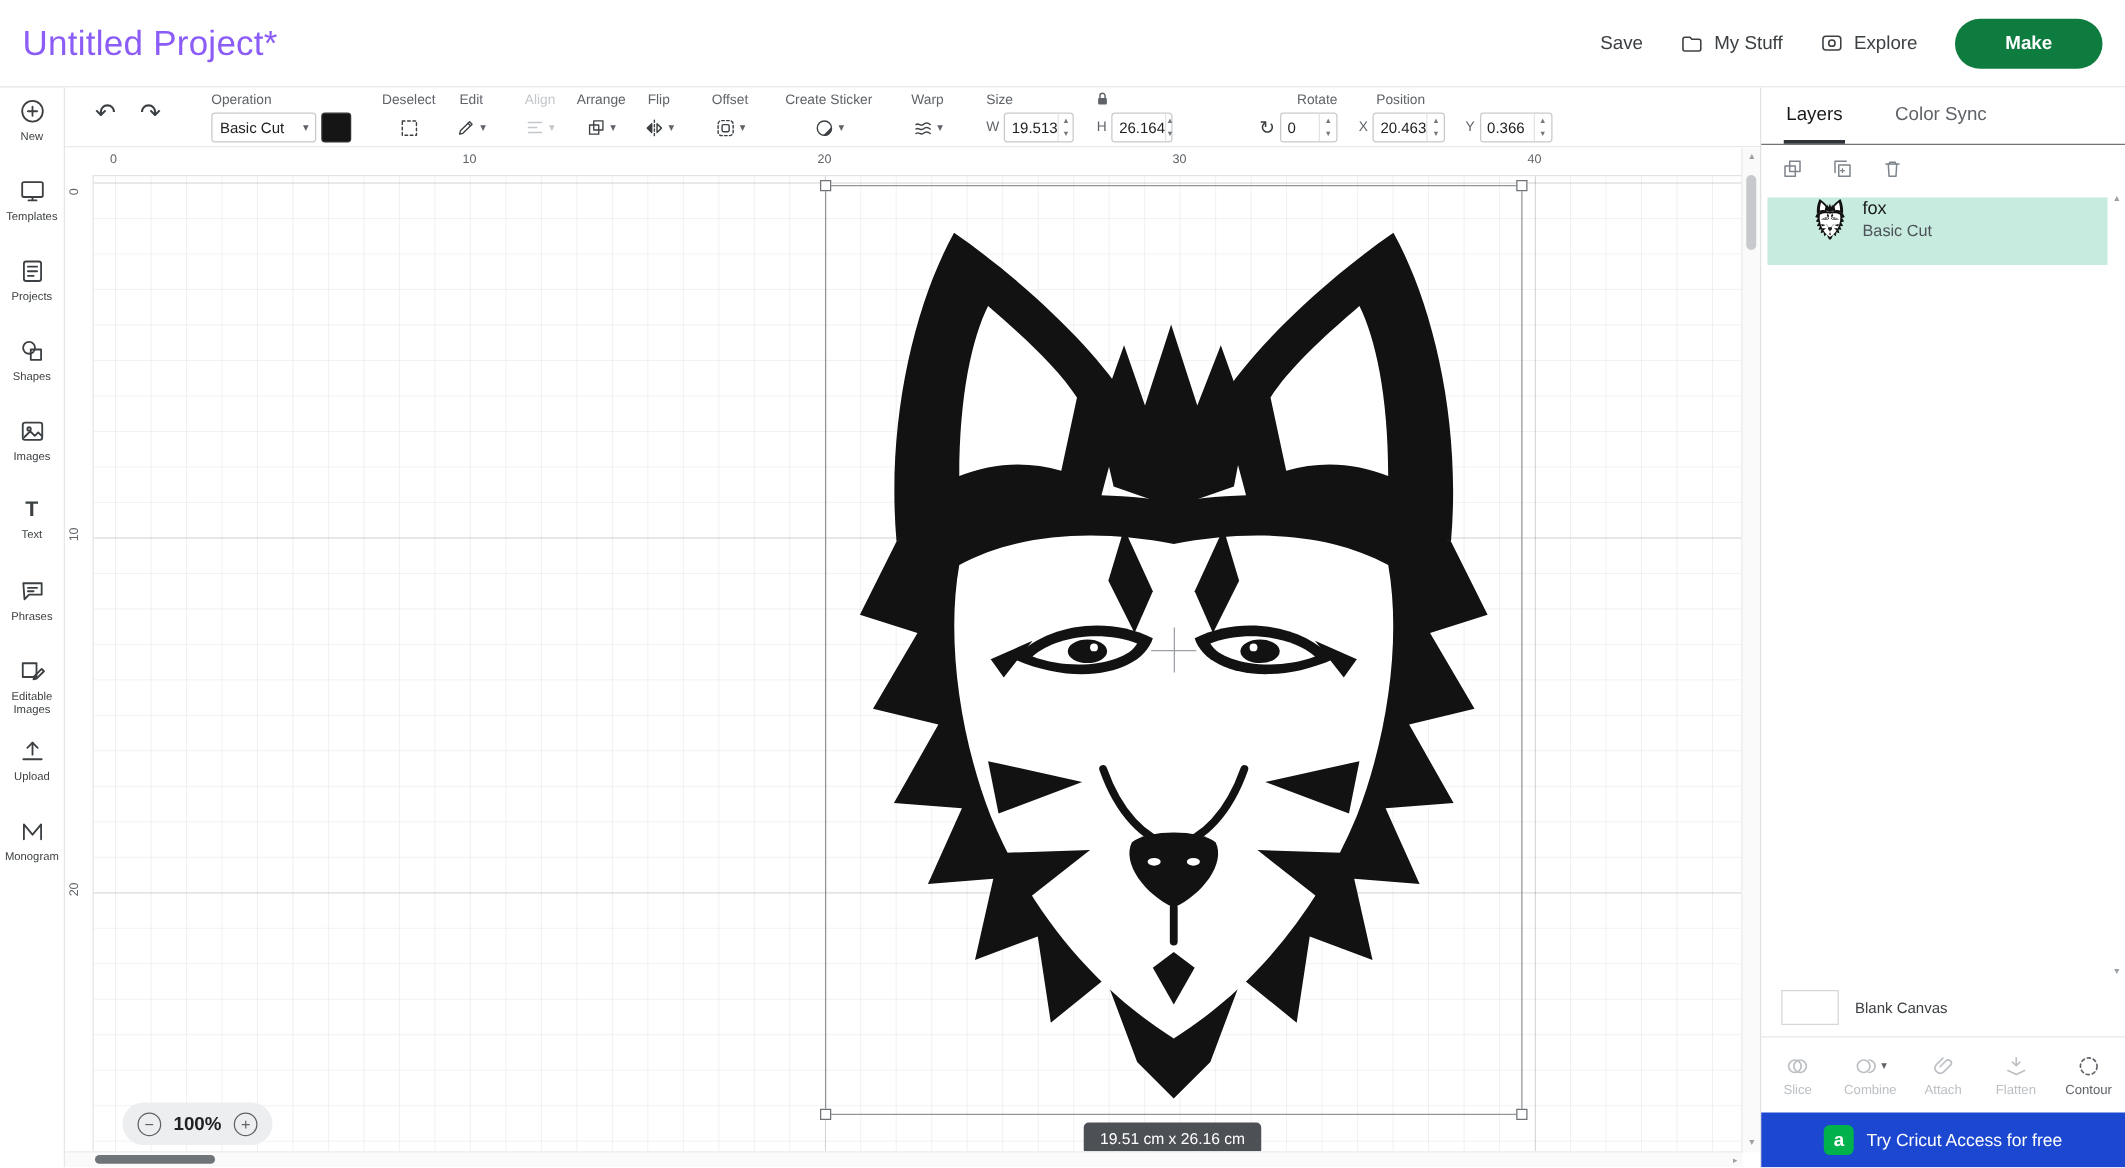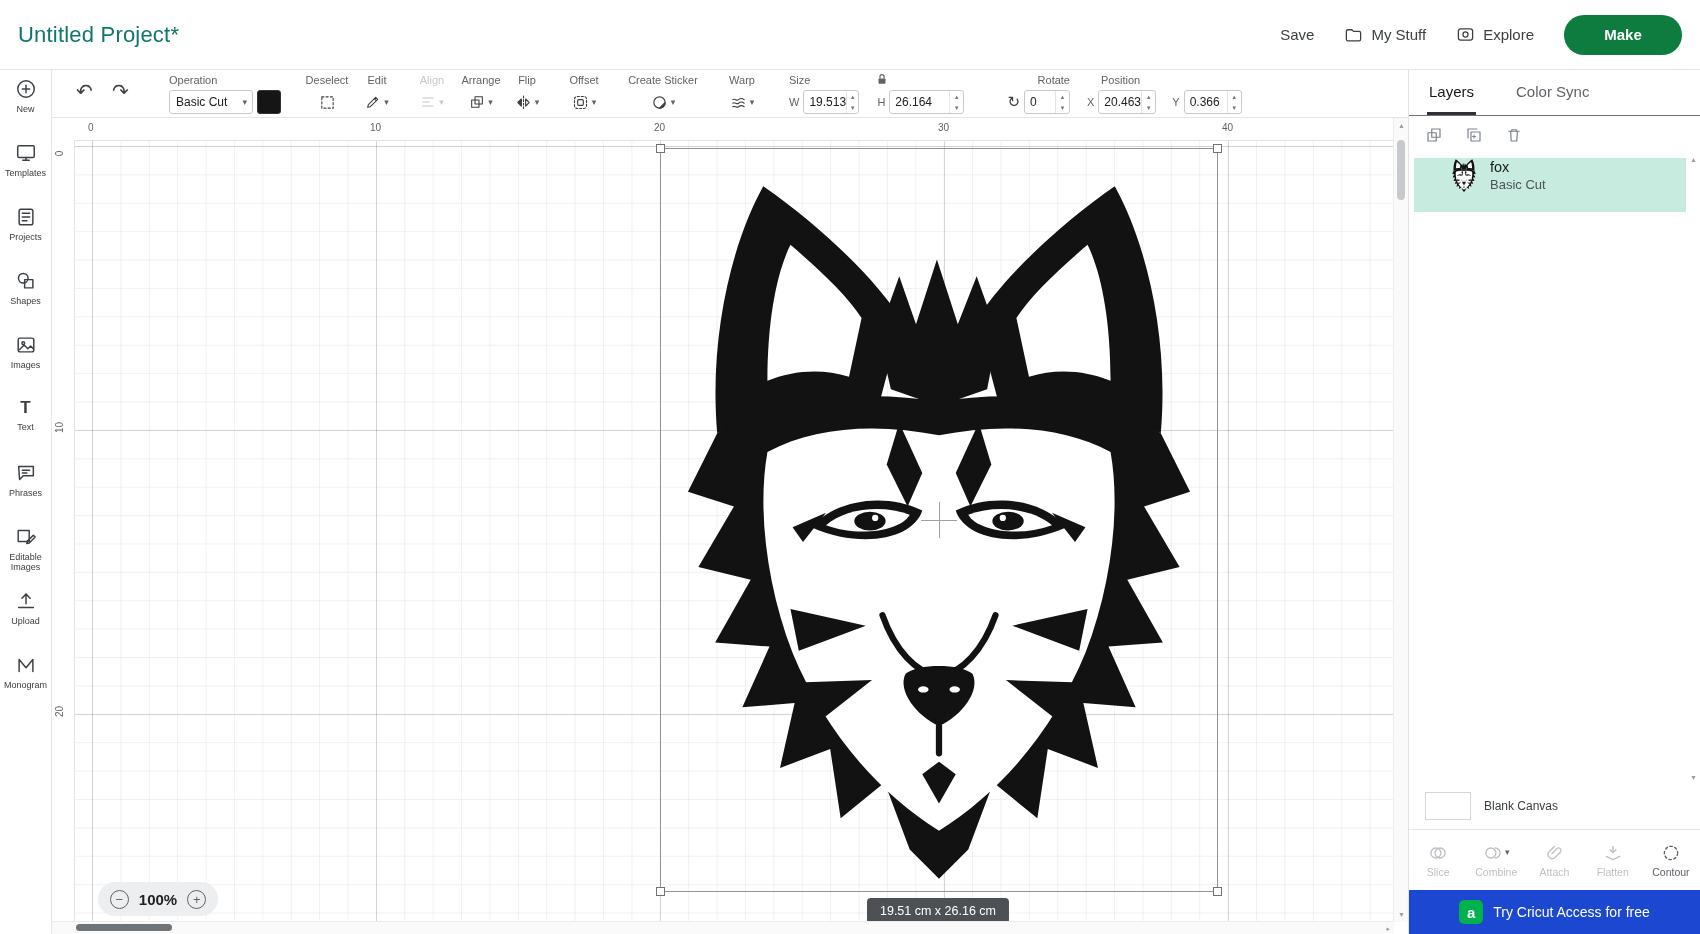--- a/index.html
+++ b/index.html
@@ -3,21 +3,21 @@
 <meta charset="utf-8">
 <style>
   html,body{margin:0;padding:0;background:#fff;}
   .app{width:1700px;height:934px;position:relative;overflow:hidden;background:#fff;
        font-family:"Liberation Sans",sans-serif;color:#3c4043;}
   svg{display:block}
   .ic{stroke:currentColor;fill:none;stroke-width:1.6;stroke-linecap:round;stroke-linejoin:round;}
 
   
   .header{height:70px;display:flex;align-items:center;padding:0 18px;border-bottom:1px solid #e4e4e4;box-sizing:border-box;}
-  .title{font-size:22px;font-weight:500;color:#0f766e;letter-spacing:.2px;}
+  .title{font-size:28px;font-weight:500;color:#8b5cf6;letter-spacing:.2px;}
   .hright{margin-left:auto;display:flex;align-items:center;gap:30px;}
   .hbtn{display:flex;align-items:center;gap:8px;background:none;border:none;font:15px "Liberation Sans",sans-serif;color:#3c4043;cursor:pointer;padding:0;}
   .make{width:118px;height:40px;border-radius:20px;border:none;background:#0e7c3f;color:#fff;font:600 15px "Liberation Sans",sans-serif;cursor:pointer;}
 
   
   .body{display:flex;height:864px;}
   .sidebar{width:52px;border-right:1px solid #e6e6e6;box-sizing:border-box;padding-top:8px;flex:none;}
   .sitem{height:64px;display:flex;flex-direction:column;align-items:center;gap:4px;cursor:pointer;}
   .sitem .lbl{font-size:9px;color:#3c4043;text-align:center;line-height:1.15;padding:0 1px;}
   .sitem .tglyph{font-size:17px;font-weight:700;color:#3c4043;line-height:20px;}
@@ -394,21 +394,21 @@
           <div class="trow">
             <span class="axl">W</span>
             <div class="numbox" style="width:56px">
               <span class="nval">19.513</span>
               <span class="steppers">
                   <i>▲</i>
                   <i>▼</i>
                 </span>
             </div>
             <span class="axl" style="margin-left:14px">H</span>
-            <div class="numbox" style="width:75px">
+            <div class="numbox" style="width:49px">
               <span class="nval">26.164</span>
               <span class="steppers">
                   <i>▲</i>
                   <i>▼</i>
                 </span>
             </div>
           </div>
         </div>
 
         <div class="tgroup" style="left:928px;align-items:flex-end;width:90px">

